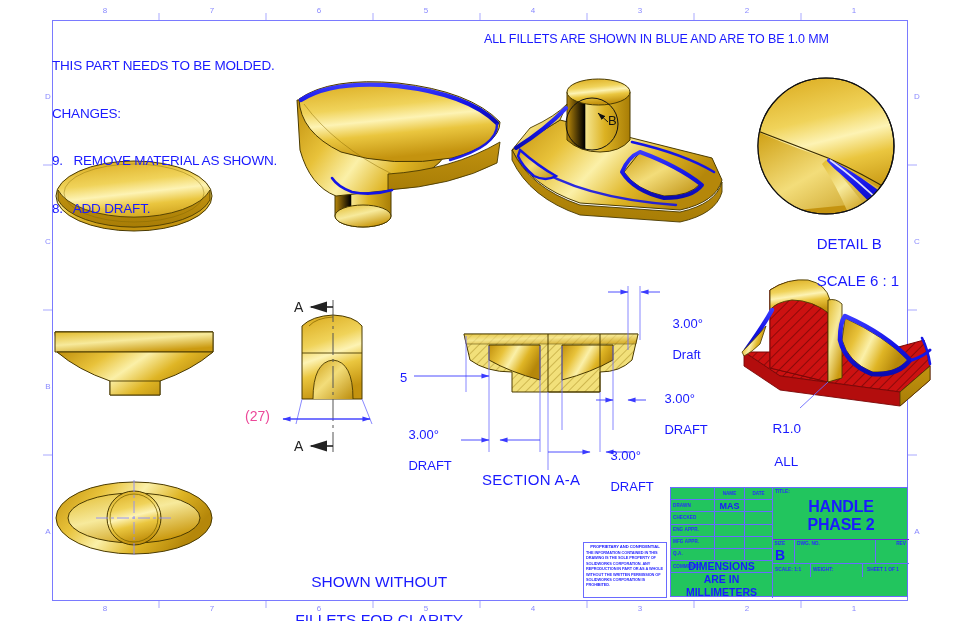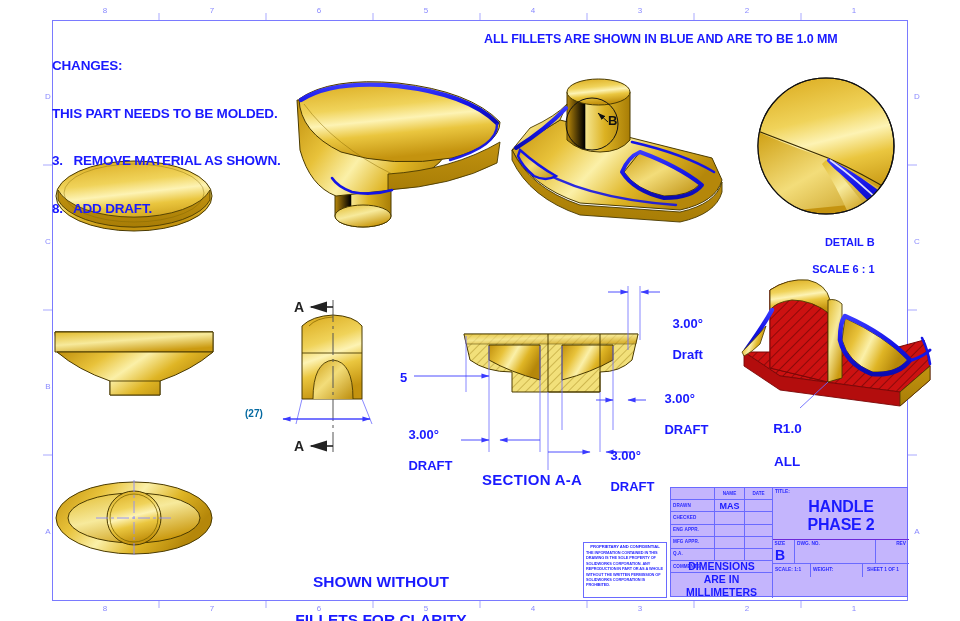--- a/index.html
+++ b/index.html
@@ -10,45 +10,45 @@
 
   
   .frame-outer{position:absolute;left:52px;top:20px;width:856px;height:581px;
                border:1.6px solid #7a7aff;box-sizing:border-box;}
 
   
   .zone{position:absolute;font-size:8px;color:#8a8aff;font-weight:400;
         text-align:center;width:14px;}
 
   
-  .txt{position:absolute;color:#1a1aff;font-weight:bold;white-space:pre;line-height:1.18;}
+  .txt{position:absolute;color:#1a1aff;font-weight:normal;white-space:pre;line-height:1.18;}
 
   .notes{left:52px;top:26px;font-size:13.5px;letter-spacing:-0.2px;}
   .notes .ln{display:block;}
 
   .fillet-note{left:484px;top:32px;font-size:12.5px;letter-spacing:-0.1px;}
 
-  .detail-b-lbl{left:800px;top:222px;font-size:11px;text-align:right;line-height:1.25;}
+  .detail-b-lbl{left:800px;top:216px;font-size:15px;text-align:left;line-height:1.25;}
   .r10{left:745px;top:405px;font-size:13.5px;text-align:center;line-height:1.2;}
   .sec-aa{left:482px;top:471px;font-size:15px;letter-spacing:0.3px;}
   .ortho-note{left:278px;top:516px;font-size:15.5px;text-align:center;line-height:1.22;}
 
   .d1{left:658px;top:300px;font-size:13px;line-height:1.2;}
   .d2{left:650px;top:375px;font-size:13px;line-height:1.2;}
   .d3{left:596px;top:432px;font-size:13px;line-height:1.2;}
   .d4{left:394px;top:411px;font-size:13px;line-height:1.2;}
   .dim5{left:400px;top:370px;font-size:13px;}
-  .dim27{left:245px;top:408px;font-size:10px;color:#0369a1;}
+  .dim27{left:245px;top:408px;font-size:14px;color:#ec4899;}
   .secA-top{left:294px;top:299px;font-size:14px;color:#222;}
   .secA-bot{left:294px;top:438px;font-size:14px;color:#222;}
   .detB-mark{left:608px;top:113px;font-size:13px;color:#111;}
 
   
   .tb{position:absolute;left:670px;top:487px;width:238px;height:110px;
-      border:1px solid #6a6aff;box-sizing:border-box;background:#c4b5fd;}
+      border:1px solid #6a6aff;box-sizing:border-box;background:#22c55e;}
   .tb div{box-sizing:border-box;}
   .tbl{position:absolute;left:0;top:0;width:102px;height:110px;border-right:1px solid #6a6aff;}
   .tbrow{position:relative;height:12.2px;border-bottom:1px solid #6a6aff;display:flex;}
   .tbrow .c1{width:44px;border-right:1px solid #6a6aff;font-size:4.6px;
              padding:2.5px 0 0 2px;color:#2a2aff;font-weight:bold;letter-spacing:0.1px;}
   .tbrow .c2{width:30px;border-right:1px solid #6a6aff;font-size:4.6px;
              text-align:center;padding-top:2.5px;color:#2a2aff;font-weight:bold;}
   .tbrow .c3{width:27px;font-size:4.6px;text-align:center;padding-top:2.5px;
              color:#2a2aff;font-weight:bold;}
   .tbrow .v2{width:30px;border-right:1px solid #6a6aff;font-size:9px;
@@ -379,23 +379,23 @@
       <ellipse cx="134" cy="518" rx="78" ry="36" fill="url(#gold2)" stroke="#4a3a00" stroke-width="1"></ellipse>
       <ellipse cx="134" cy="518" rx="66" ry="25" fill="url(#goldflat)" stroke="#4a3a00" stroke-width="1"></ellipse>
       <circle cx="134" cy="518" r="27" fill="url(#gold1)" stroke="#4a3a00" stroke-width="1"></circle>
       <circle cx="134" cy="518" r="24" fill="none" stroke="#7a6200" stroke-width="0.8"></circle>
       <line x1="96" y1="518" x2="172" y2="518" stroke="#8a8aff" stroke-width="0.9" stroke-dasharray="12,3,3,3"></line>
       <line x1="134" y1="480" x2="134" y2="556" stroke="#8a8aff" stroke-width="0.9" stroke-dasharray="12,3,3,3"></line>
     </g>
   </svg>
 
   <div class="txt notes">
+    <span class="ln">THIS PART NEEDS TO BE MOLDED.</span>
     <span class="ln">CHANGES:</span>
-    <span class="ln">THIS PART NEEDS TO BE MOLDED.</span>
-    <span class="ln">3.   REMOVE MATERIAL AS SHOWN.</span>
+    <span class="ln">9.   REMOVE MATERIAL AS SHOWN.</span>
     <span class="ln">8.   ADD DRAFT.</span>
   </div>
 
   <div class="txt fillet-note">ALL FILLETS ARE SHOWN IN BLUE AND ARE TO BE 1.0 MM</div>
 
   <div class="txt detail-b-lbl">
     <span class="ln">DETAIL B</span><br>
     <span class="ln">SCALE 6 : 1</span>
   </div>
 

